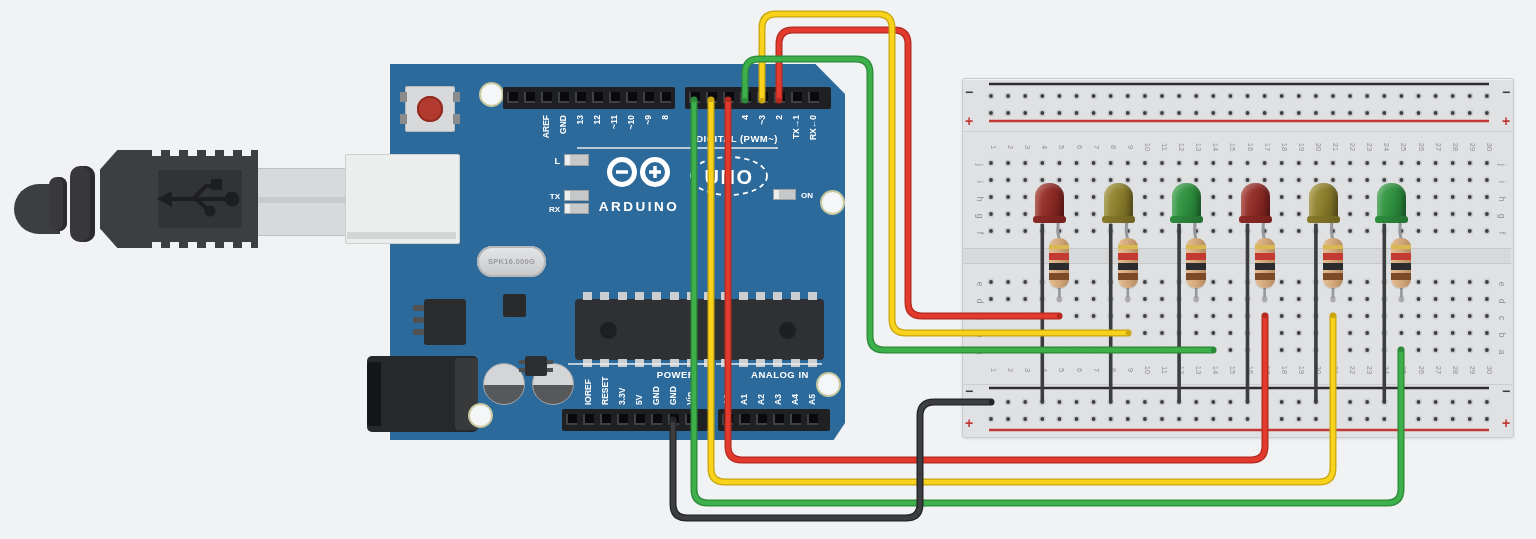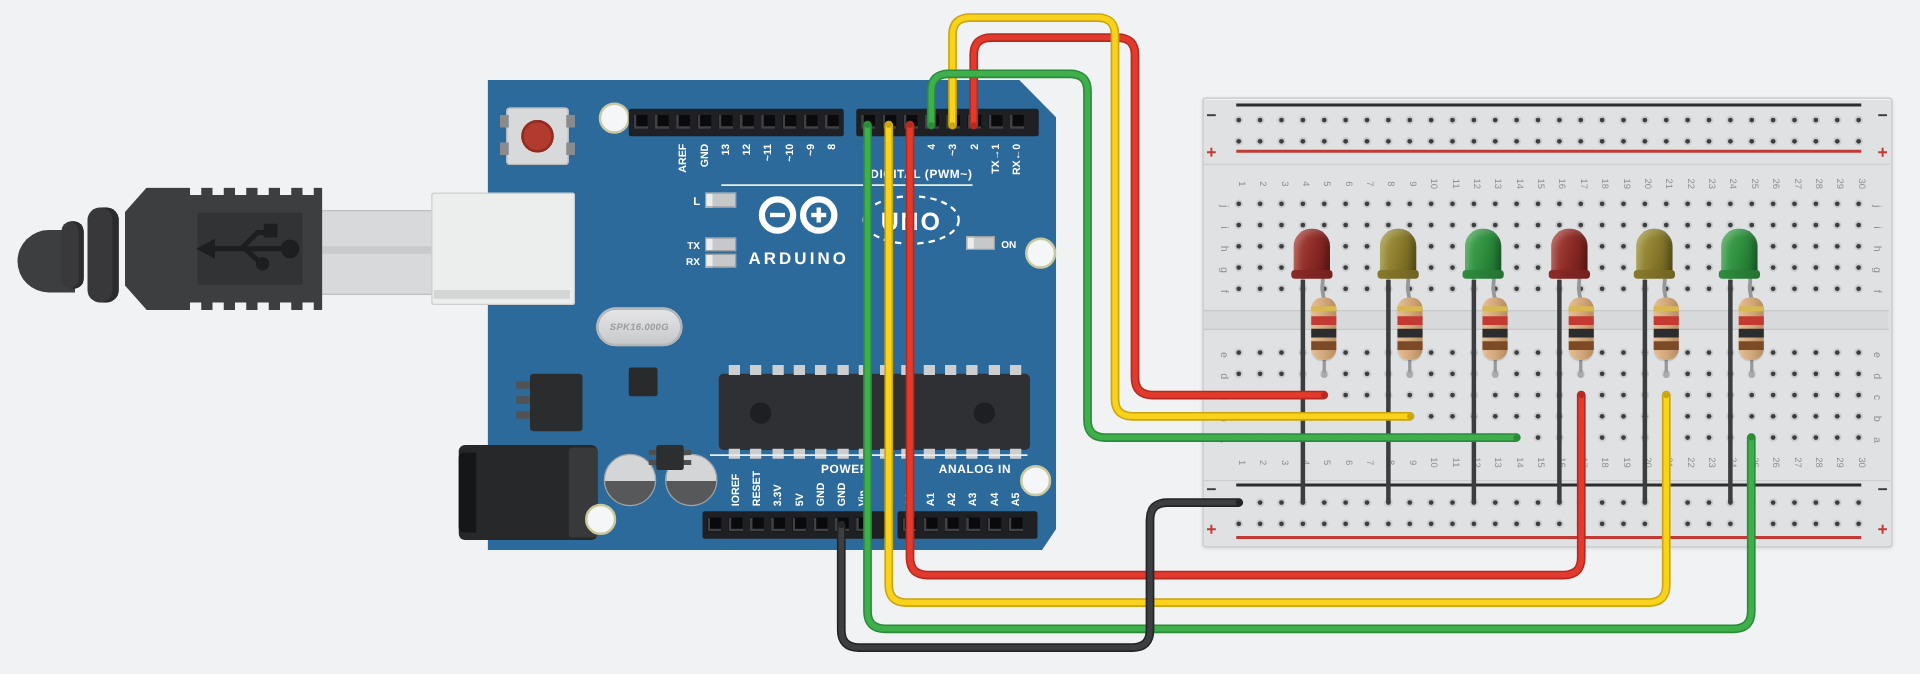--- a/index.html
+++ b/index.html
@@ -1065,21 +1065,21 @@
   <div class="abs" style="left:347px;top:232px;width:109px;height:7px;background:#d4d5d7;"></div>
 
   <div class="abs" style="left:405px;top:86px;width:50px;height:46px;background:#d8d9db;border-radius:3px;box-shadow:inset 0 0 0 1px #b9babc;"></div>
   <div class="abs" style="left:400px;top:92px;width:7px;height:10px;background:#8a8b8d;"></div>
   <div class="abs" style="left:400px;top:114px;width:7px;height:10px;background:#8a8b8d;"></div>
   <div class="abs" style="left:453px;top:92px;width:7px;height:10px;background:#8a8b8d;"></div>
   <div class="abs" style="left:453px;top:114px;width:7px;height:10px;background:#8a8b8d;"></div>
   <div class="abs" style="left:417px;top:96px;width:26px;height:26px;border-radius:50%;background:#b23a2e;box-shadow:inset 0 0 0 2px #922c21;"></div>
 
   <div class="abs" style="left:477px;top:246px;width:69px;height:31px;border-radius:16px;background:linear-gradient(180deg,#e6e7e9,#c6c7c9);box-shadow:inset 0 0 0 2px #b5b6b8;display:flex;align-items:center;justify-content:center;">
-    <span style="font-size:7.5px;font-weight:bold;color:#9b9c9e;letter-spacing:.3px;font-style:italic;">SPK16.000G</span>
+    <span style="font-size:7.5px;font-weight:bold;color:#9b9c9e;letter-spacing:.3px;">SPK16.000G</span>
   </div>
 
   <div class="abs" style="left:483px;top:363px;width:40px;height:40px;border-radius:50%;border:1px solid #a3a4a6;background:linear-gradient(180deg,#d4d5d7 52%,#57585a 52%);"></div>
   <div class="abs" style="left:532px;top:363px;width:40px;height:40px;border-radius:50%;border:1px solid #a3a4a6;background:linear-gradient(180deg,#d4d5d7 52%,#57585a 52%);"></div>
 
   <div class="abs" style="left:413px;top:305px;width:12px;height:6px;background:#515254;"></div>
   <div class="abs" style="left:413px;top:317px;width:12px;height:6px;background:#515254;"></div>
   <div class="abs" style="left:413px;top:329px;width:12px;height:6px;background:#515254;"></div>
   <div class="abs" style="left:424px;top:299px;width:42px;height:46px;background:#2b2c2e;border-radius:3px;"></div>
 

